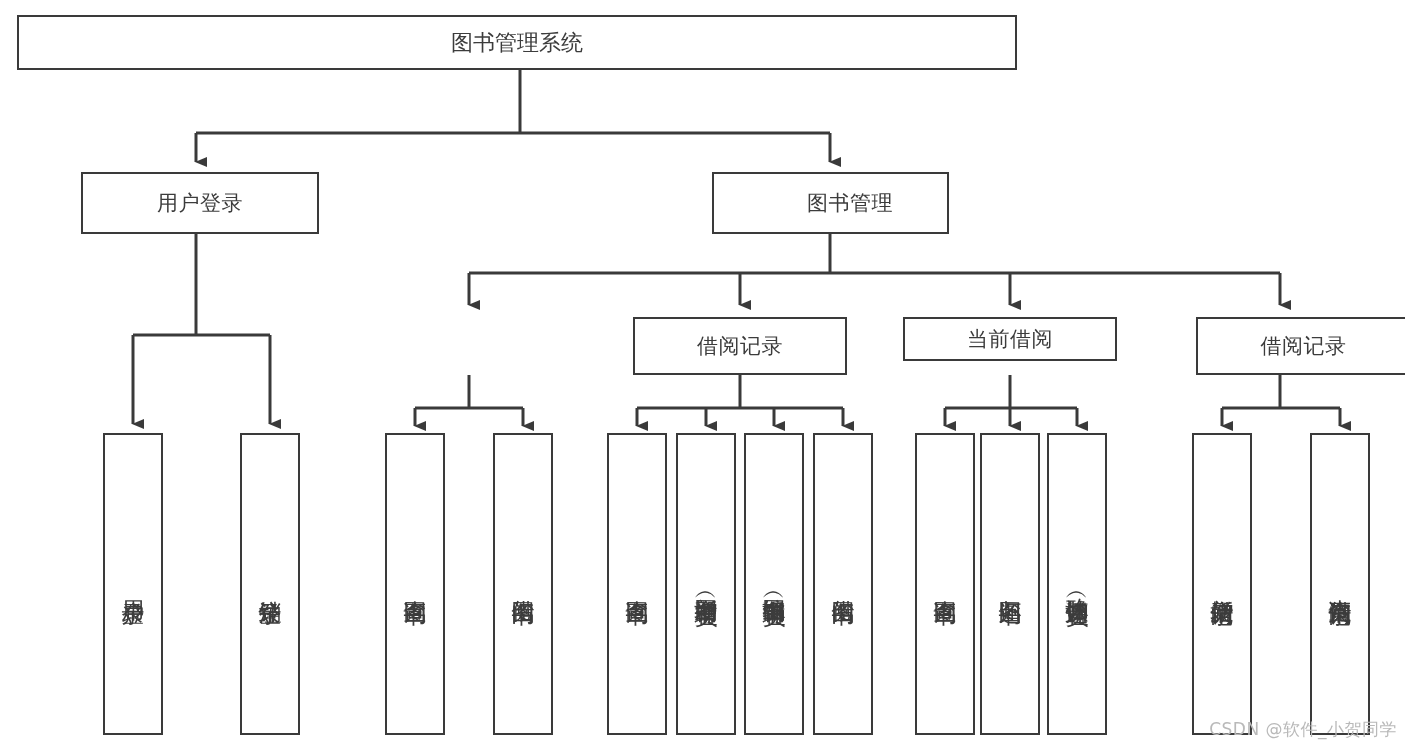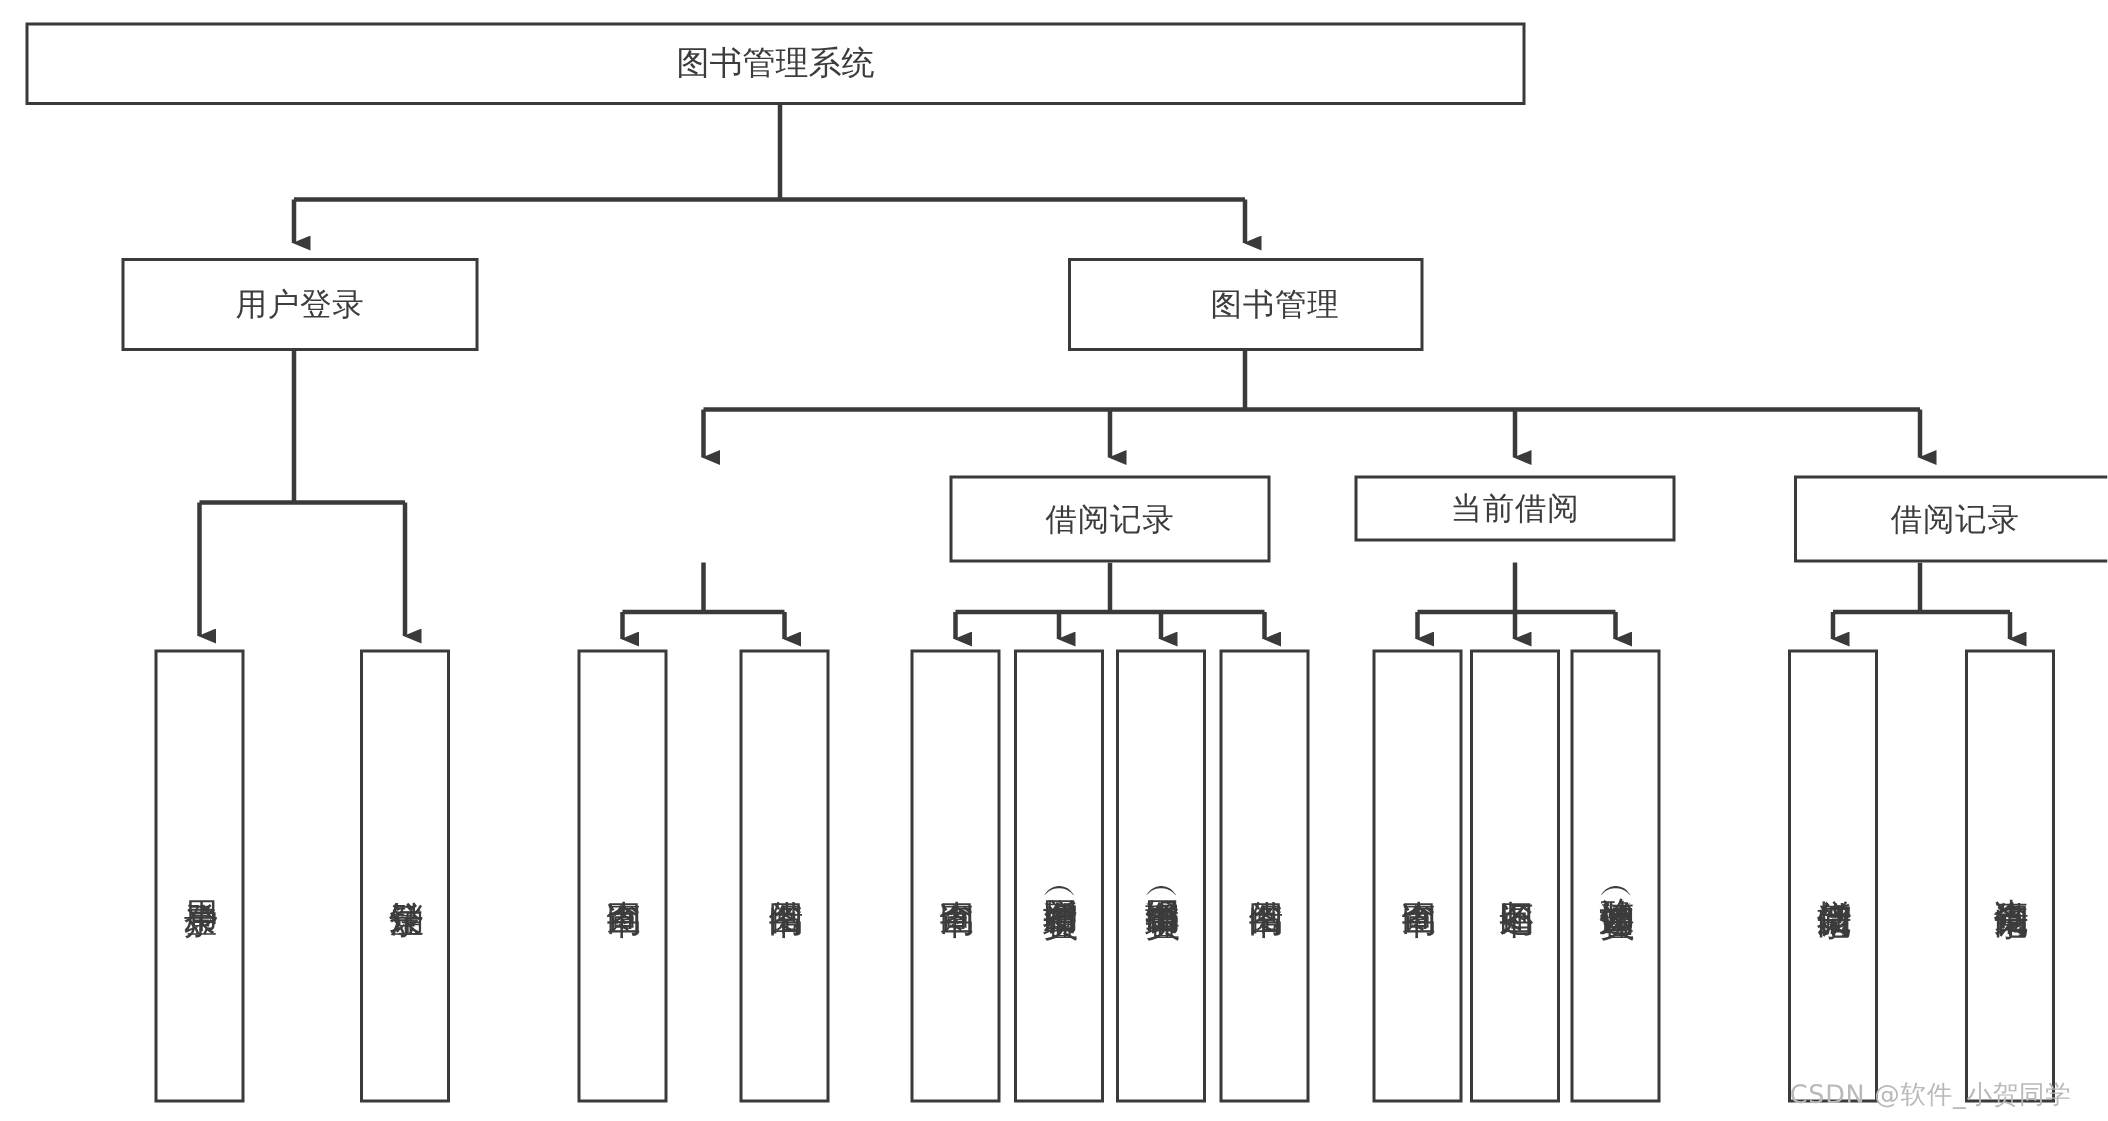--- a/index.html
+++ b/index.html
@@ -50,21 +50,21 @@
     padding: 6px 0;
   }
   .node.v .vtext {
     writing-mode: vertical-rl;
     text-orientation: upright;
     white-space: nowrap;
     display: block;
   }
   .watermark {
     position: absolute;
-    right: 24px;
+    right: 8px;
     bottom: 6px;
     font-size: 17px;
     color: #b9b9b9;
     letter-spacing: 0.5px;
     white-space: nowrap;
   }
 </style>
 </head>
 <body>
 

